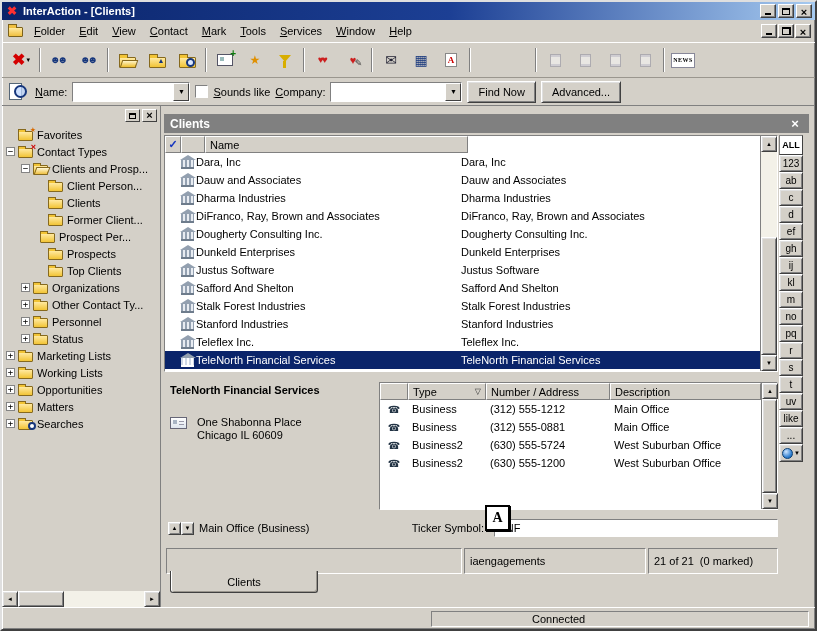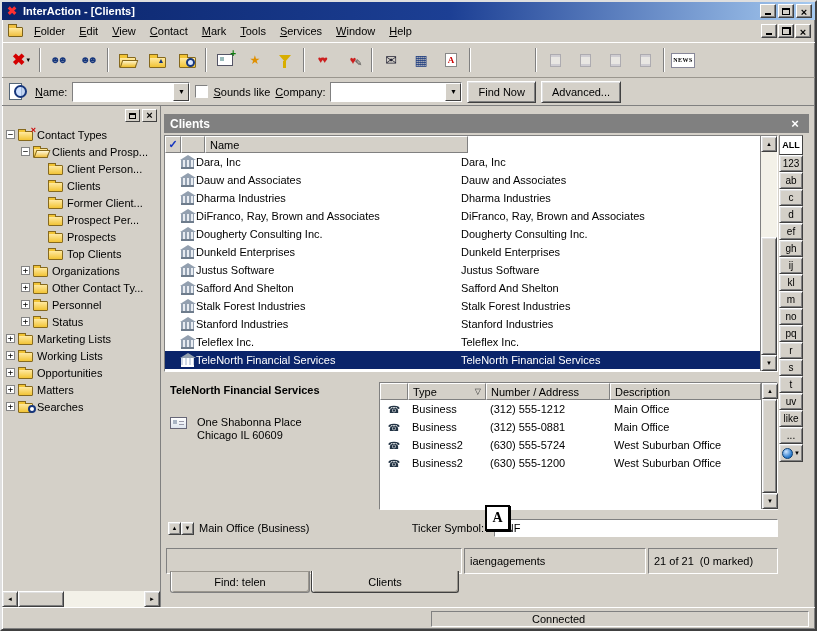--- a/index.html
+++ b/index.html
@@ -313,20 +313,25 @@
       <div class="tree-header">
         <button class="ph-btn">
             <span class="g-dock"></span>
           </button>
         <button class="ph-btn">
             <span class="g-x"></span>
           </button>
       </div>
       <div class="tree" id="tree-body">
           <div class="tree-row" style="padding-left: 4px;">
+            <span class="exp none"></span>
+            <span class="t-folder mark-star"></span>
+            <span class="t-label">Favorites</span>
+          </div>
+          <div class="tree-row" style="padding-left: 4px;">
             <span class="exp">−</span>
             <span class="t-folder mark-redx"></span>
             <span class="t-label">Contact Types</span>
           </div>
           <div class="tree-row" style="padding-left: 19px;">
             <span class="exp">−</span>
             <span class="t-folder open"></span>
             <span class="t-label">Clients and Prosp...</span>
           </div>
           <div class="tree-row" style="padding-left: 34px;">
@@ -337,21 +342,21 @@
           <div class="tree-row" style="padding-left: 34px;">
             <span class="exp none"></span>
             <span class="t-folder"></span>
             <span class="t-label">Clients</span>
           </div>
           <div class="tree-row" style="padding-left: 34px;">
             <span class="exp none"></span>
             <span class="t-folder"></span>
             <span class="t-label">Former Client...</span>
           </div>
-          <div class="tree-row" style="padding-left: 34px;">
+          <div class="tree-row" style="padding-left: 26px;">
             <span class="exp none"></span>
             <span class="t-folder"></span>
             <span class="t-label">Prospect Per...</span>
           </div>
           <div class="tree-row" style="padding-left: 34px;">
             <span class="exp none"></span>
             <span class="t-folder"></span>
             <span class="t-label">Prospects</span>
           </div>
           <div class="tree-row" style="padding-left: 34px;">
@@ -604,21 +609,20 @@
         <span class="ticker-field">TNF</span>
       </div>
 
       <div class="status-strip">
         <span class="sp blank"></span>
         <span class="sp db">iaengagements</span>
         <span class="sp count">21 of 21  (0 marked)</span>
       </div>
 
       <div class="tabs" id="tabs">
-          <div class="tab">Find: telen</div>
           <div class="tab active">Clients</div>
         </div>
 
     </div>
   </div>
 
   <div class="statusbar">
     <span class="sb-left"></span>
     <span class="sb-conn">Connected</span>
   </div>

